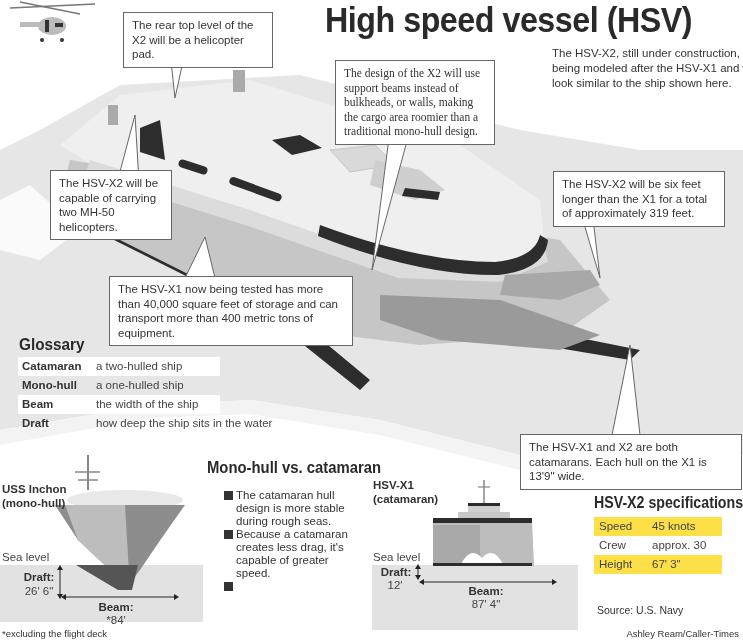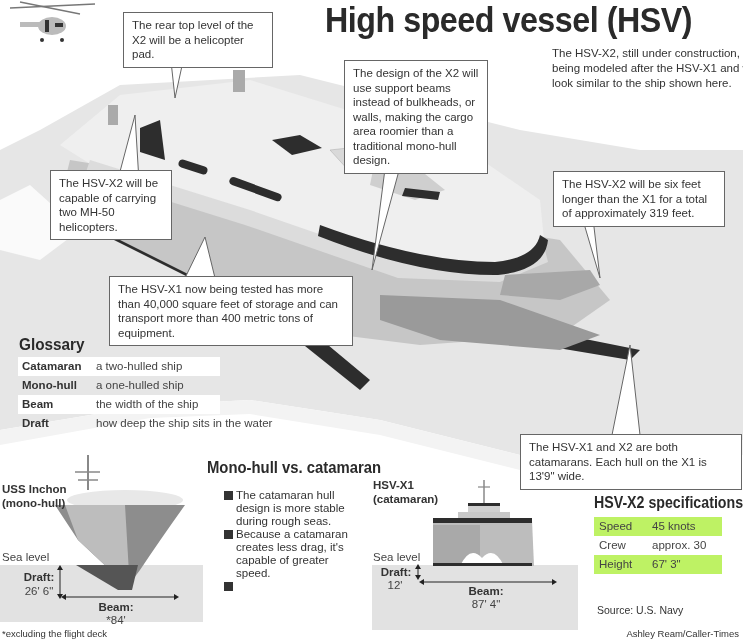--- a/index.html
+++ b/index.html
@@ -57,21 +57,21 @@
   .meas-value { position: absolute; font-size: 11.5px; color: #444; text-align: center; }
   .footnote { position: absolute; left: 2px; top: 628px; font-size: 9.5px; color: #333; }
   .credit { position: absolute; right: 4px; top: 628px; font-size: 9.5px; color: #333; }
 
   .spec-title {
     position: absolute; left: 594px; top: 493px;
     font-size: 16.5px; font-weight: 700; color: #2a2a2a;
     transform: scaleX(0.86); transform-origin: left top; white-space: nowrap;
   }
   .spec-row { position: absolute; left: 594px; width: 128px; height: 19px; font-size: 11.5px; line-height: 19px; color: #444; }
-  .spec-row.shade { background: #bef264; }
+  .spec-row.shade { background: #fde047; }
   .spec-k { position: absolute; left: 5px; }
   .spec-v { position: absolute; left: 58px; white-space: nowrap; }
   .source { position: absolute; left: 597px; top: 604px; font-size: 10.5px; color: #333; }
 </style>
 </head>
 <body>
 
 <svg class="art" viewBox="0 0 743 642" xmlns="http://www.w3.org/2000/svg">
 
   <path d="M0,150 L40,130 L120,85 L300,75 L520,130 L640,150 L743,150 L743,440 L640,445 L520,455 L380,420 L250,400 L150,405 L0,430 Z" fill="#e6e6e6"></path>
@@ -161,21 +161,21 @@
   <polygon points="415,575 421,575 418,580" fill="#222"></polygon>
   <line x1="424" y1="582" x2="552" y2="582" stroke="#222" stroke-width="1"></line>
   <polygon points="424,579 424,585 419,582" fill="#222"></polygon>
   <polygon points="552,579 552,585 557,582" fill="#222"></polygon>
 </svg>
 
 <div class="title">High speed vessel (HSV)</div>
 <div class="intro">The HSV-X2, still under construction, is being modeled after the HSV-X1 and will look similar to the ship shown here.</div>
 
 <div class="callout" style="left:123px;top:12px;width:150px;">The rear top level of the X2 will be a helicopter pad.</div>
-<div class="callout" style="left:344px;top:60px;width:144px;">The design of the X2 will use support beams instead of bulkheads, or walls, making the cargo area roomier than a traditional mono-hull design.</div>
+<div class="callout" style="left:335px;top:60px;width:160px;font-family:Liberation Serif, serif;">The design of the X2 will use support beams instead of bulkheads, or walls, making the cargo area roomier than a traditional mono-hull design.</div>
 <div class="callout" style="left:50px;top:170px;width:122px;">The HSV-X2 will be capable of carrying two MH-50 helicopters.</div>
 <div class="callout" style="left:553px;top:171px;width:172px;">The HSV-X2 will be six feet longer than the X1 for a total of approximately 319 feet.</div>
 <div class="callout" style="left:109px;top:276px;width:244px;">The HSV-X1 now being tested has more than 40,000 square feet of storage and can transport more than 400 metric tons of equipment.</div>
 <div class="callout" style="left:520px;top:434px;width:222px;">The HSV-X1 and X2 are both catamarans. Each hull on the X1 is 13'9" wide.</div>
 
 <div class="gloss-title">Glossary</div>
 <div class="gloss-row white" style="top:357px;">
   <span class="gloss-term">Catamaran</span>
   <span class="gloss-def">a two-hulled ship</span>
 </div>

